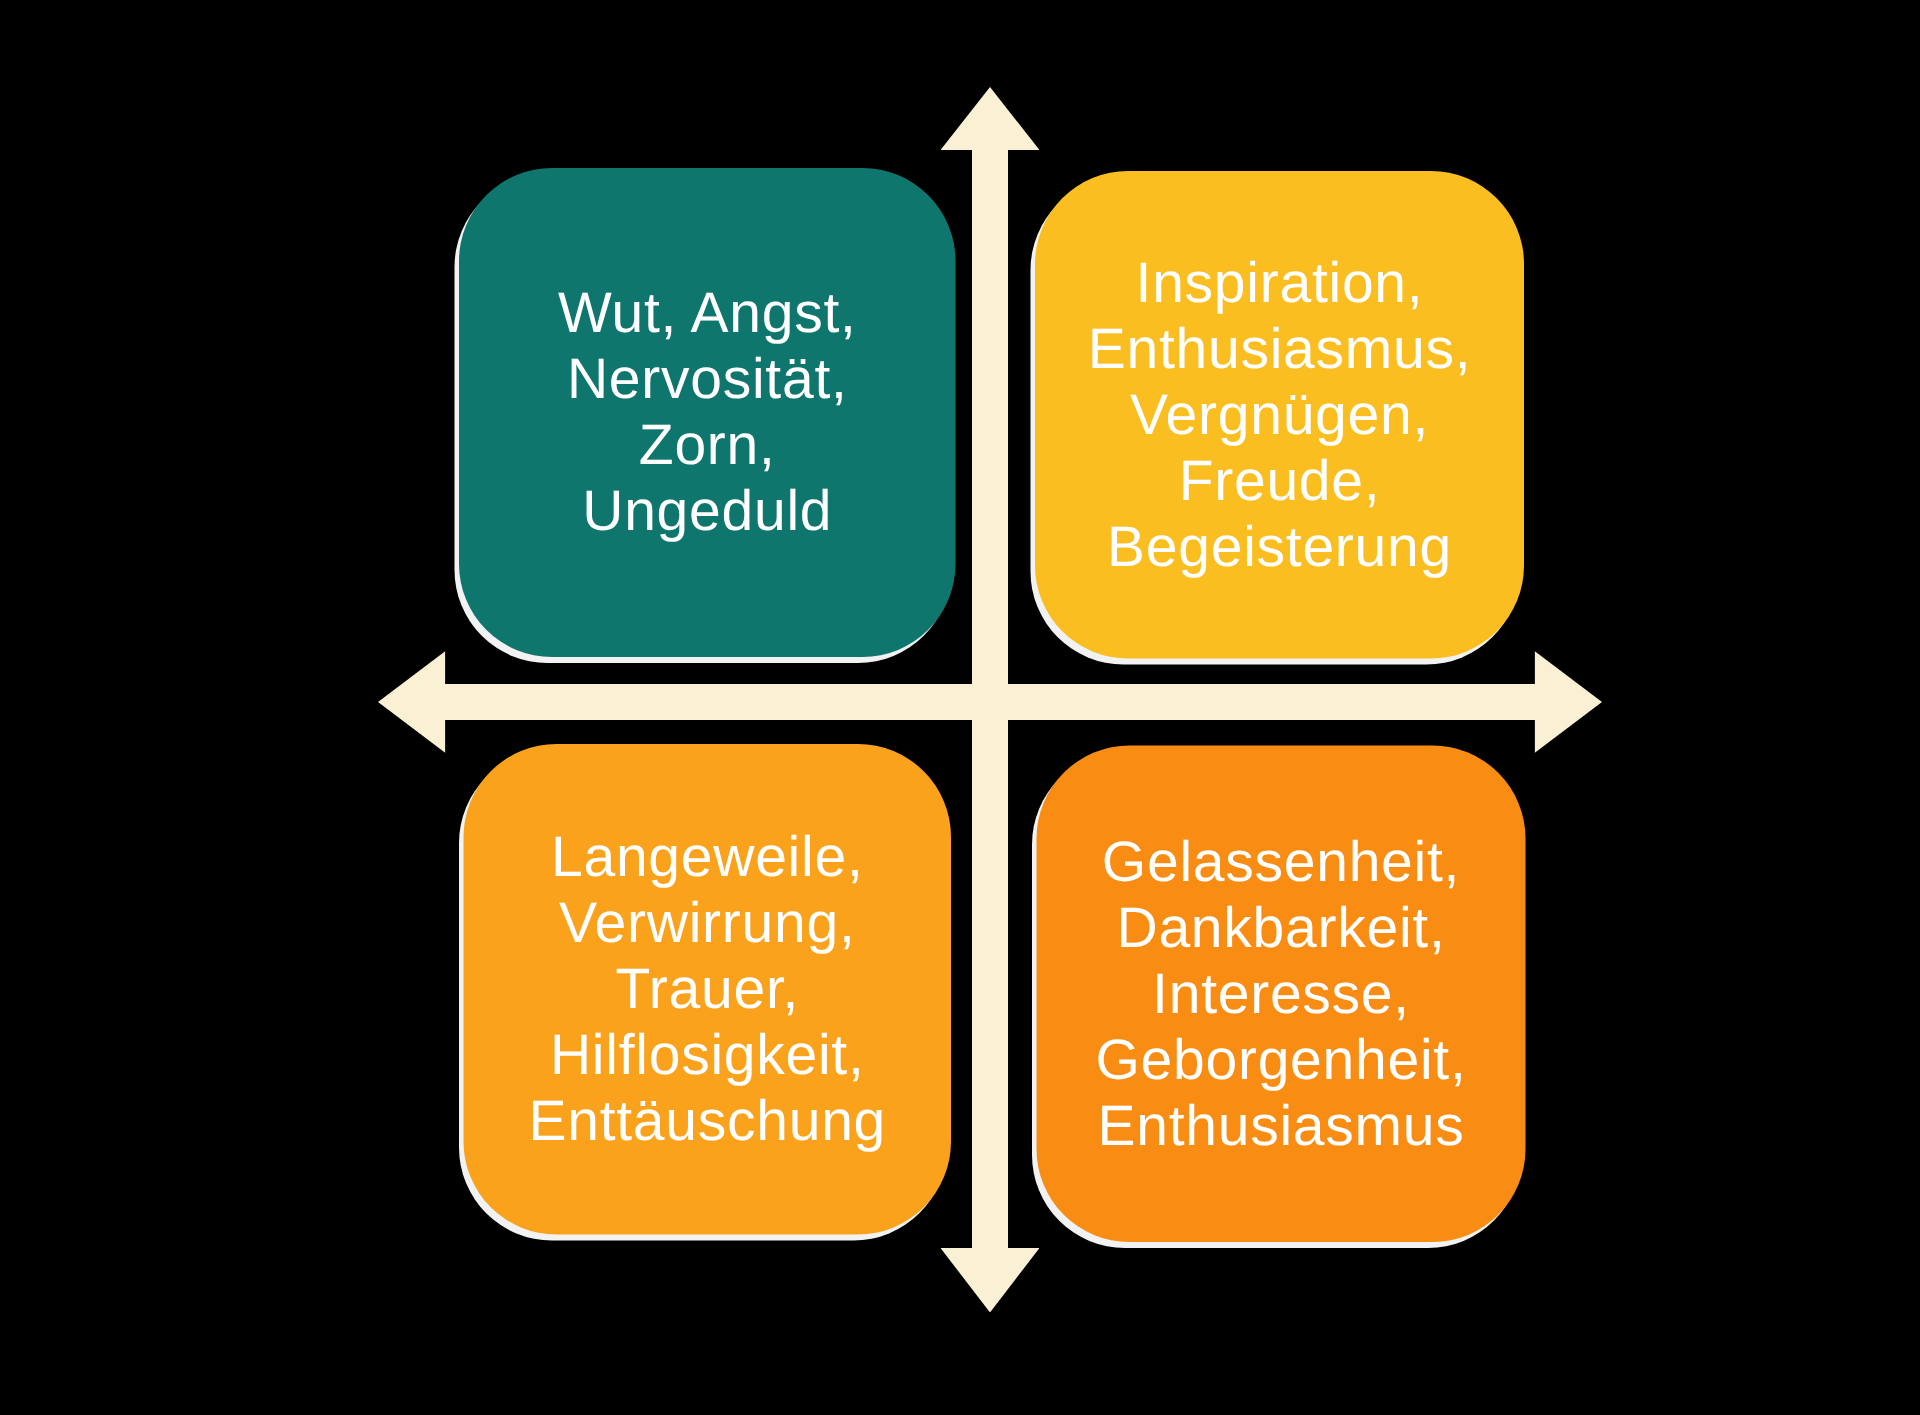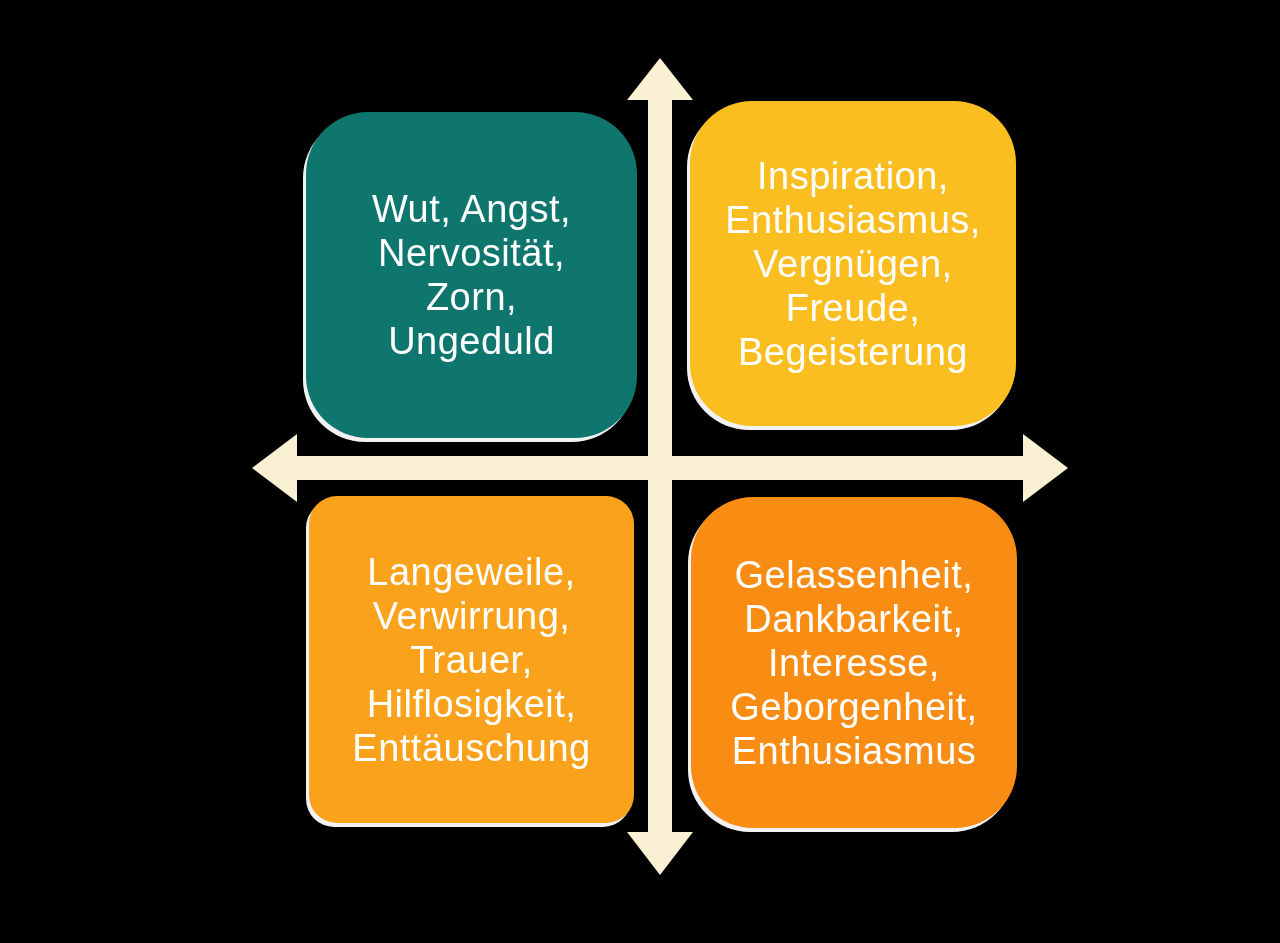--- a/index.html
+++ b/index.html
@@ -35,22 +35,22 @@
   .quad {
     position: absolute;
     box-sizing: border-box;
     border-radius: 62px;
     display: flex;
     align-items: center;
     justify-content: center;
     box-shadow: -3px 4px 0 0 rgba(255,255,255,0.95);
   }
   .q-tl { left: 306px; top: 112px; width: 331px; height: 326px; }
-  .q-tr { left: 690px; top: 101px; width: 326px; height: 325px; }
-  .q-bl { left: 309px; top: 496px; width: 325px; height: 327px; border-radius: 28px; }
+  .q-tr { left: 690px; top: 114px; width: 326px; height: 325px; }
+  .q-bl { left: 309px; top: 496px; width: 325px; height: 327px; }
   .q-br { left: 691px; top: 497px; width: 326px; height: 331px; }
   .quad-label {
     white-space: pre-line;
     text-align: center;
     color: #FFFFFF;
     font-size: 38px;
     line-height: 44px;
     font-weight: 400;
     letter-spacing: 0.5px;
     padding: 0 10px;

